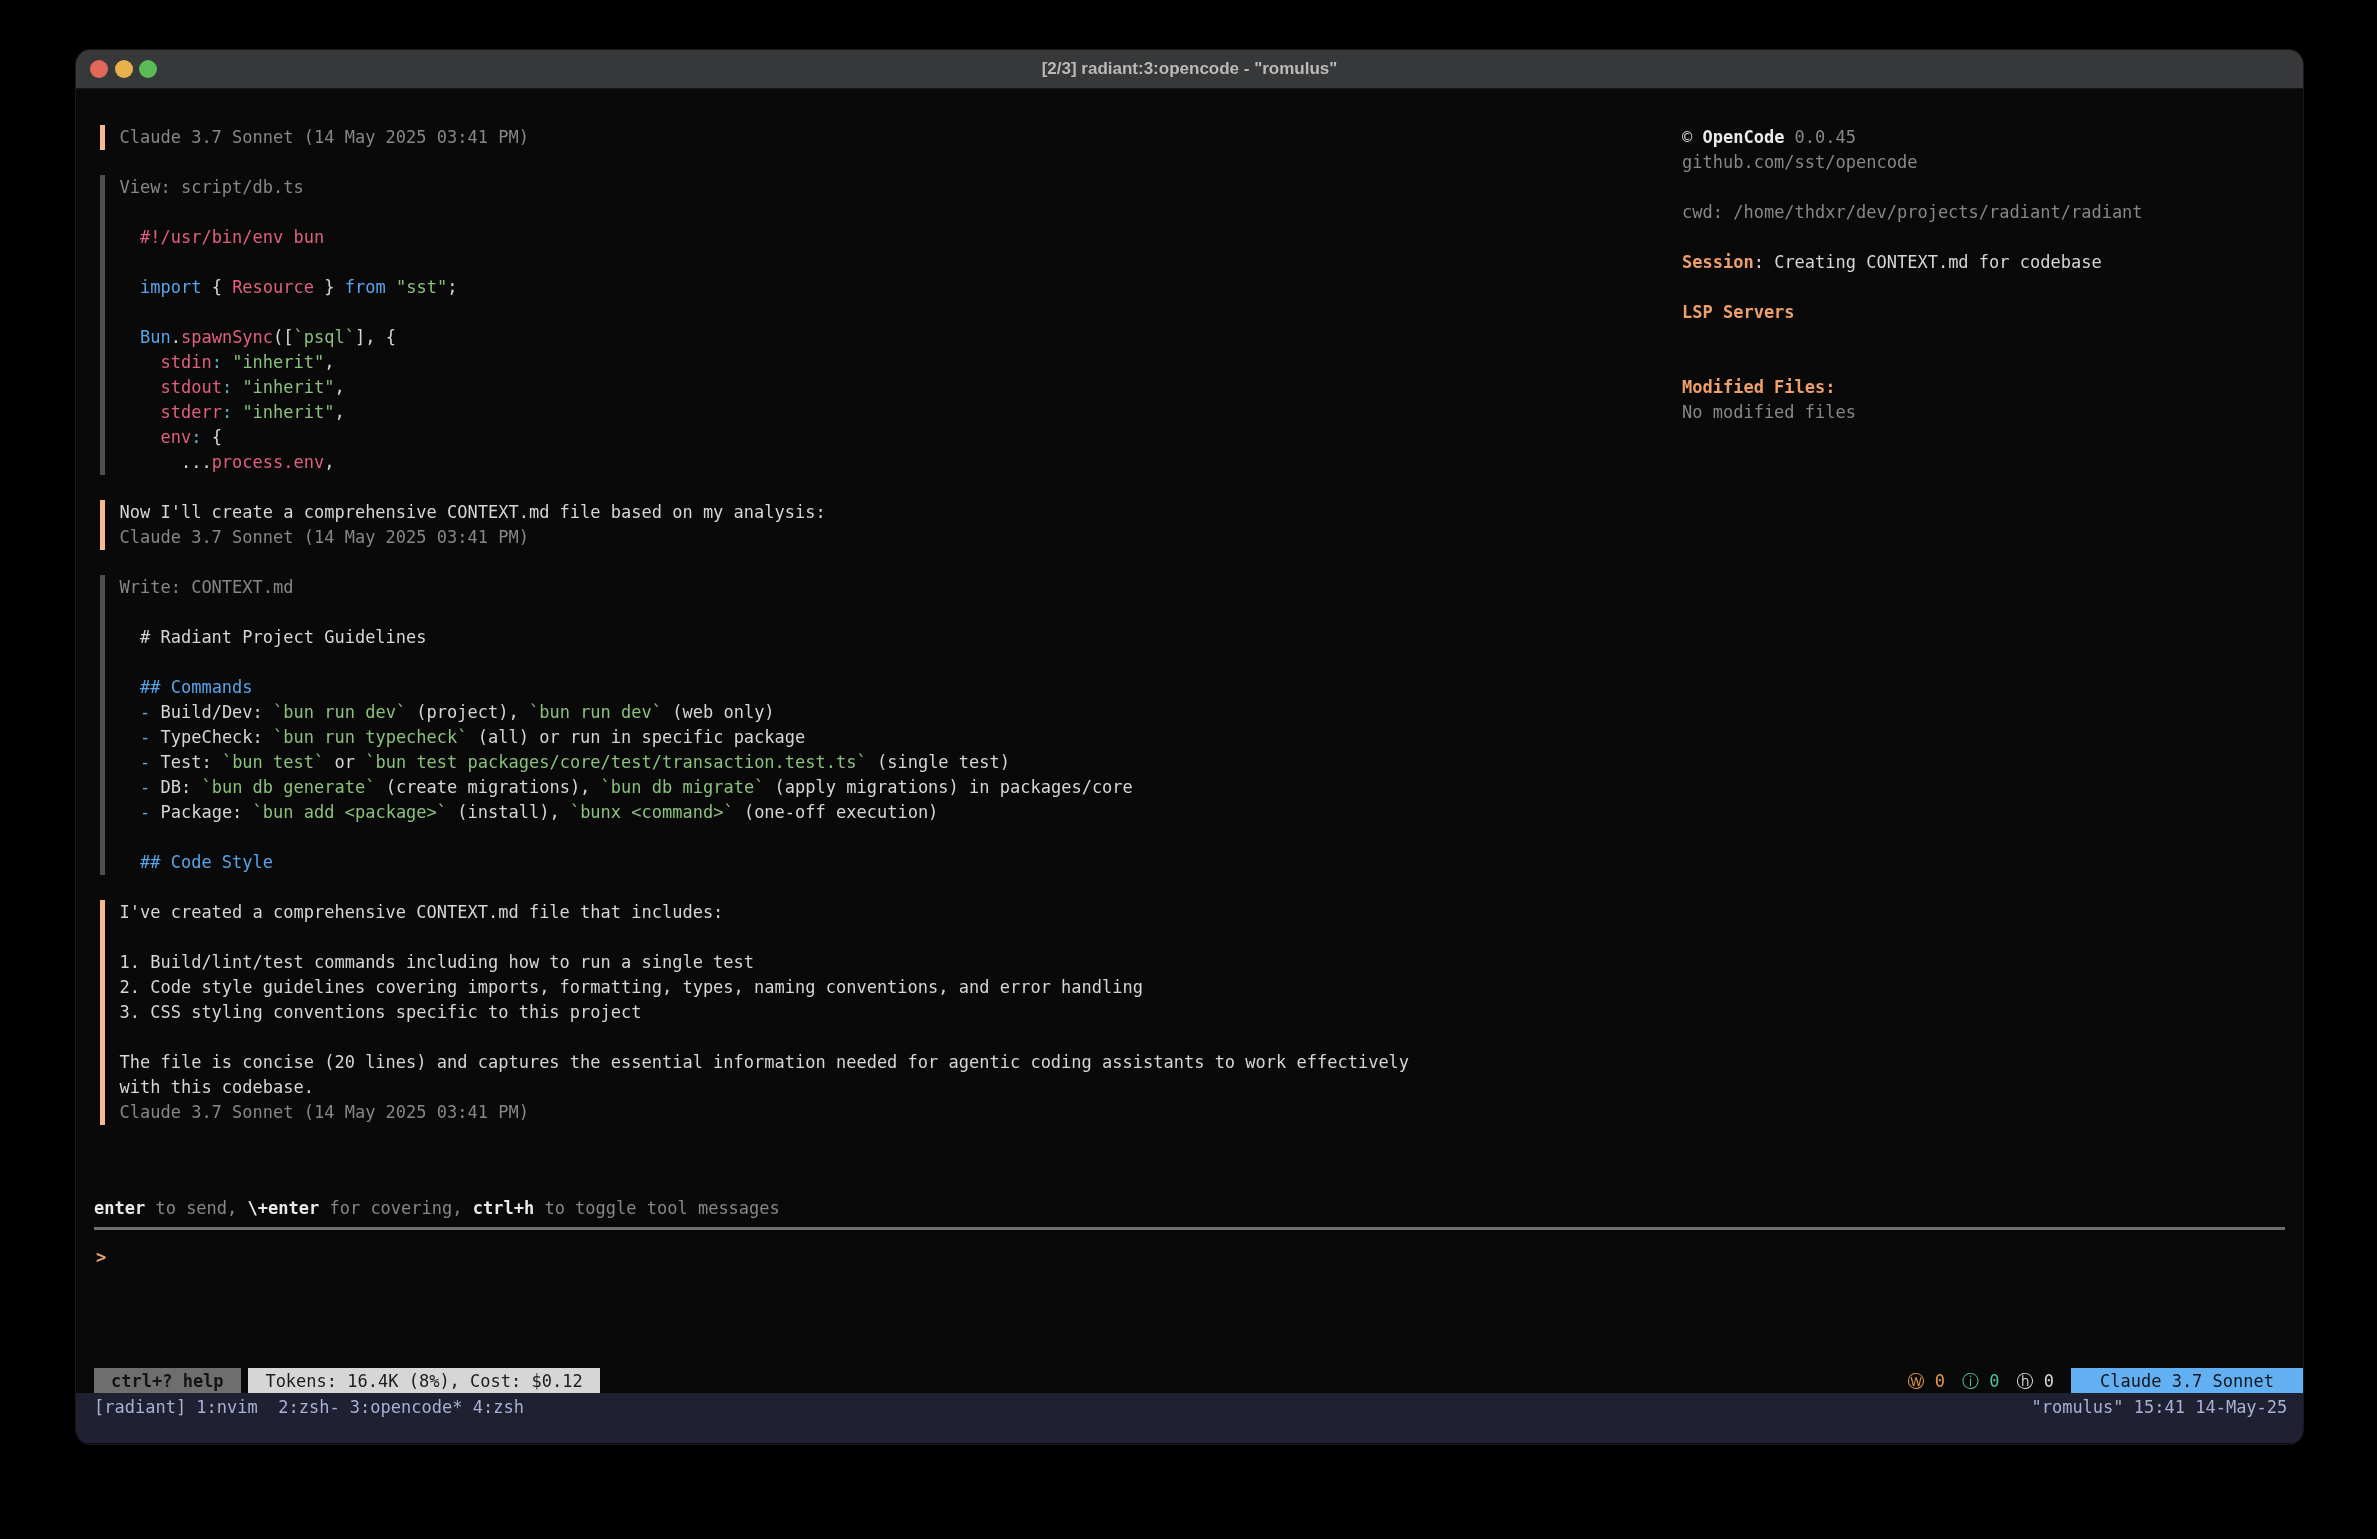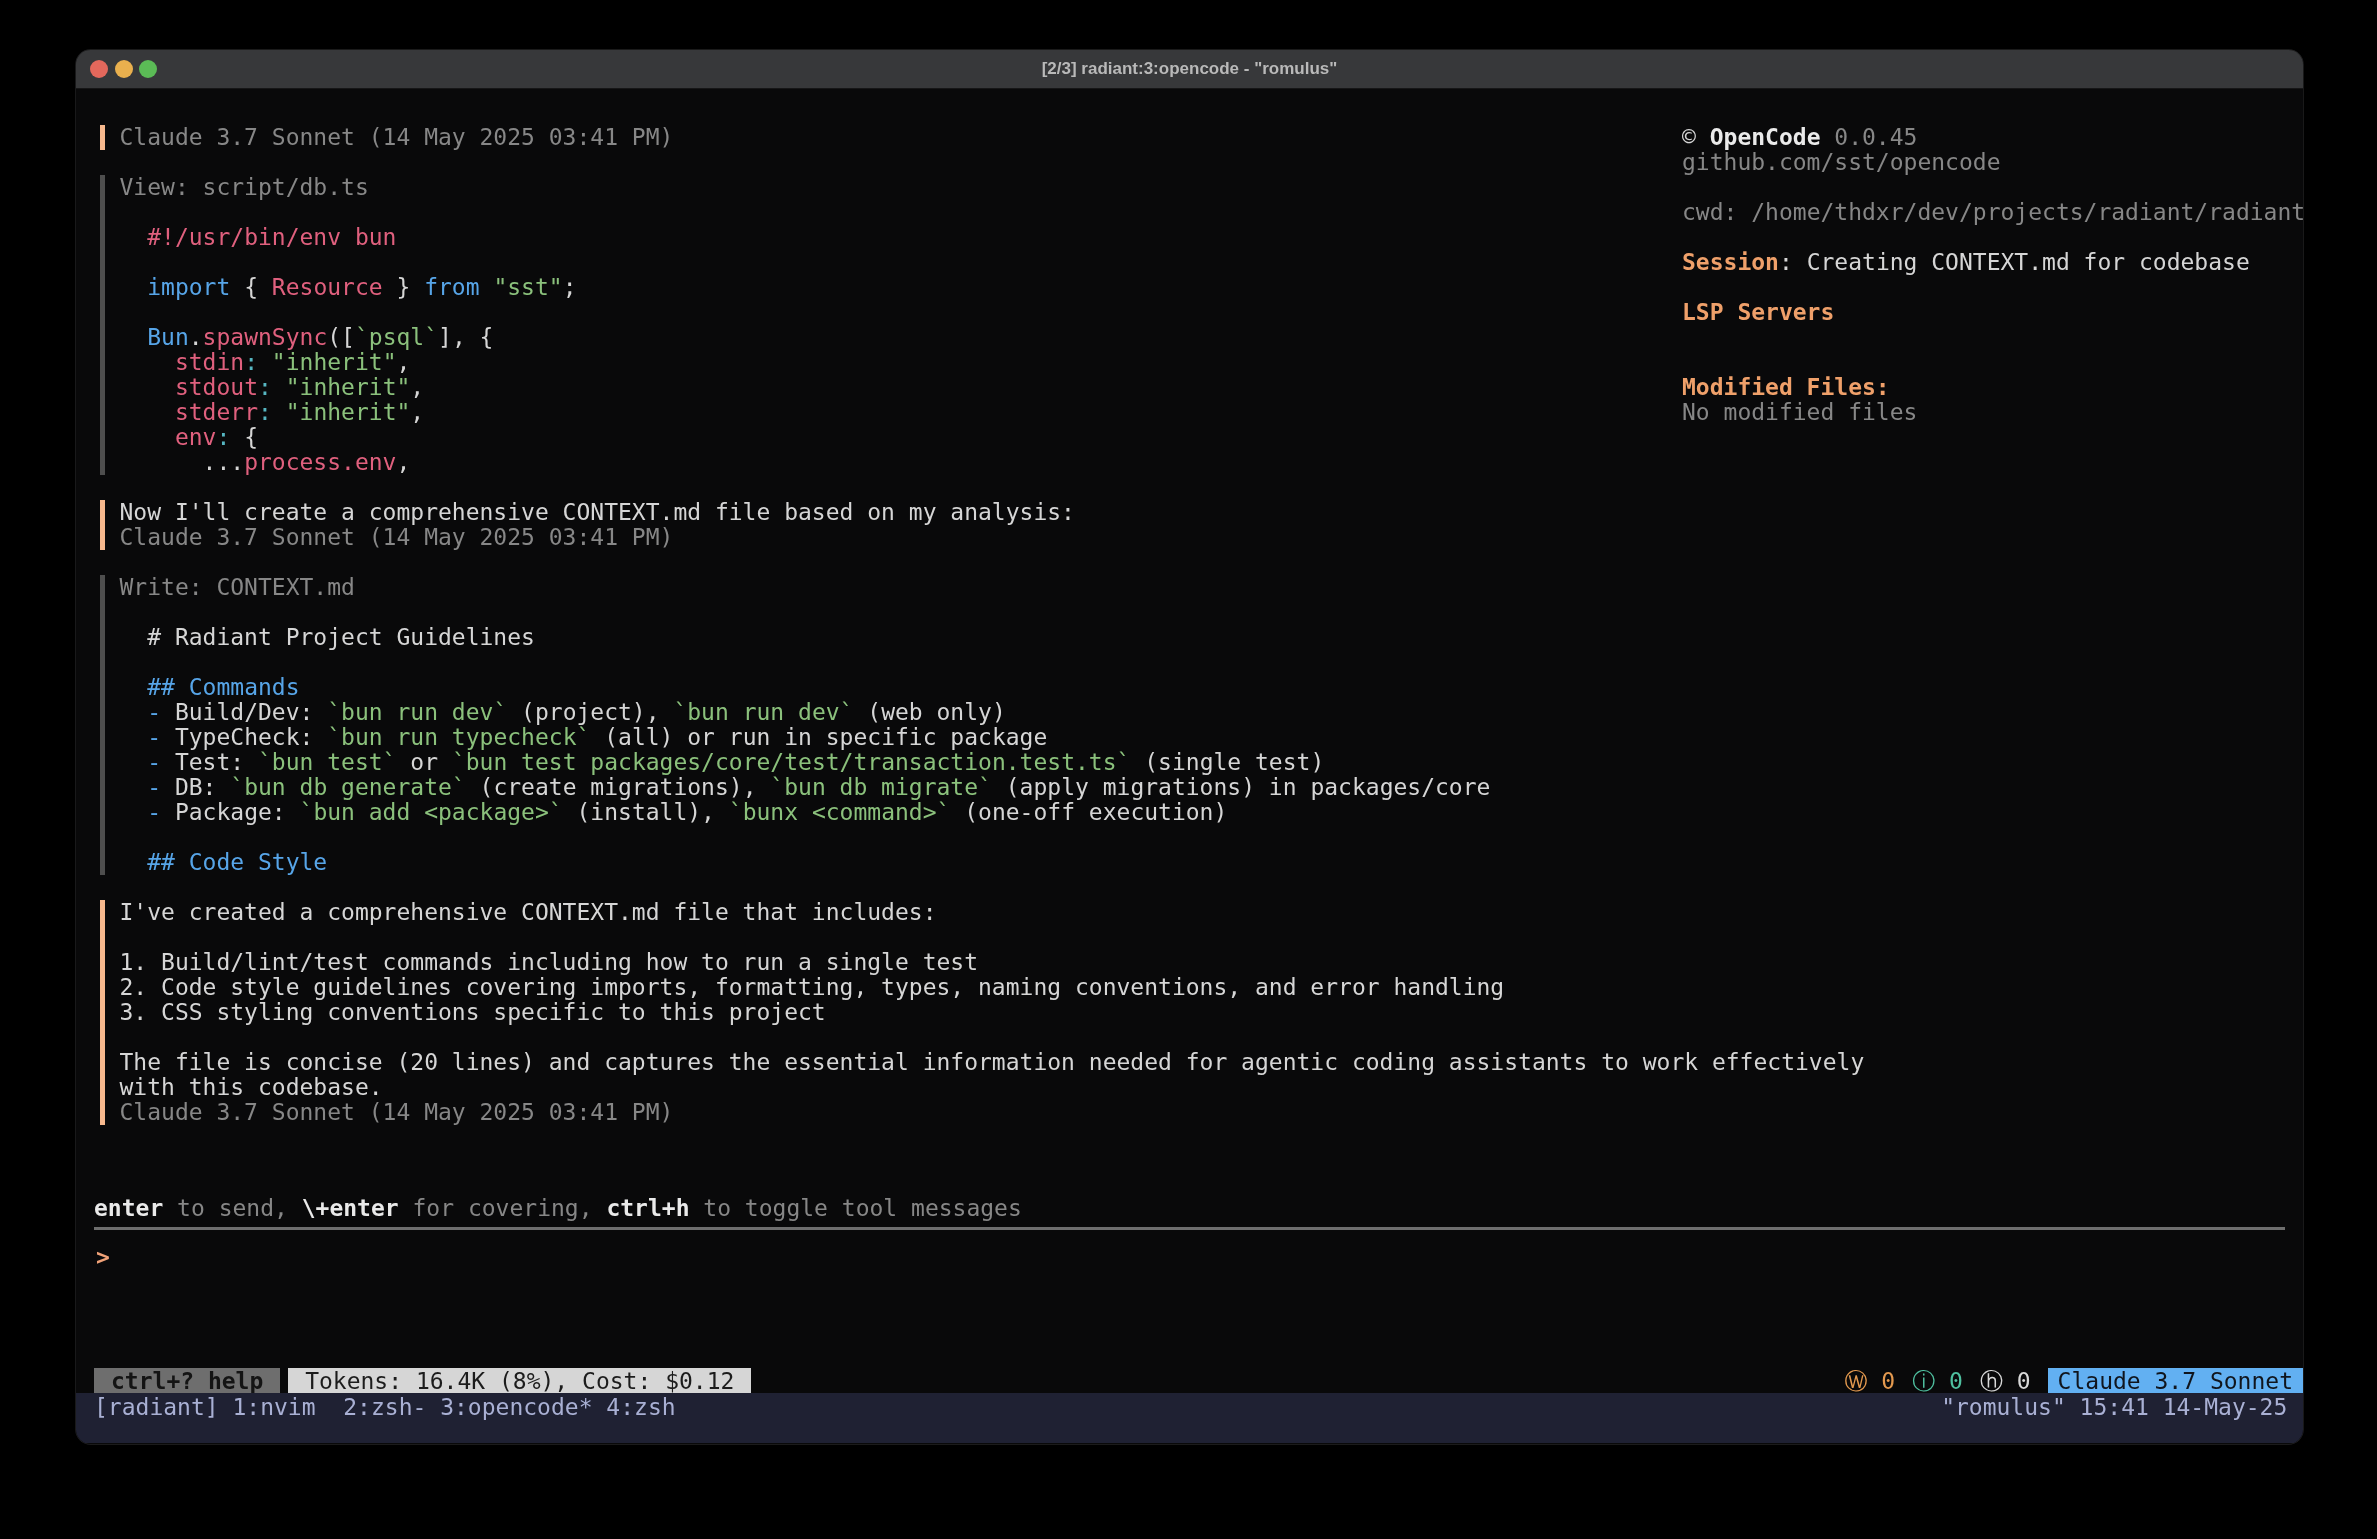--- a/index.html
+++ b/index.html
@@ -10,21 +10,21 @@
   .titlebar{position:relative;height:38px;background:#37383a;border-bottom:1.3px solid #161617;
             display:flex;align-items:center;justify-content:center;}
   .lights{position:absolute;left:14.4px;top:0;height:100%;display:flex;align-items:center;gap:6.5px;}
   .light{width:18px;height:18px;border-radius:50%;display:inline-block;}
   .light.red{background:#e3685c;}
   .light.yellow{background:#e9b04e;}
   .light.green{background:#5bbb56;}
   .title{font-family:"Liberation Sans",sans-serif;font-size:17px;font-weight:700;color:#b9b9b9;}
   
   .terminal{position:relative;height:1354px;background:#09090a;
-            font-family:"DejaVu Sans Mono",monospace;font-size:23px;line-height:25px;color:#d6d6d6;}
+            font-family:"DejaVu Sans Mono",monospace;font-size:17px;line-height:25px;color:#d6d6d6;}
   .line{height:25px;white-space:pre;}
   .conversation{position:absolute;left:23.5px;top:36px;width:1579px;}
   .block{margin-bottom:25px;border-left:5.9px solid #4e4e4e;padding-left:15px;}
   .block.accent{border-left-color:#f7b98e;}
   .sidebar{position:absolute;left:1606px;top:36px;width:613px;}
   .seg-w{color:#d6d6d6;}
   .seg-wb{color:#eaeaea;font-weight:bold;}
   .seg-g{color:#878787;}
   .seg-b{color:#57a5e8;}
   .seg-p{color:#e0607e;}
@@ -37,21 +37,21 @@
   .prompt-line{position:absolute;left:20px;top:1156px;height:25px;}
   .prompt-symbol{color:#f0a278;font-weight:bold;}
   
   .status-row{position:absolute;left:18px;right:0;top:1279px;height:26px;
               display:flex;align-items:center;}
   .chip{height:26px;display:inline-flex;align-items:center;padding:0 17px;white-space:pre;}
   .chip.help{background:#6e6e6e;color:#141414;font-weight:bold;margin-right:7.8px;}
   .chip.tokens{background:#d6d6d6;color:#1c1c1c;}
   .status-right{margin-left:auto;display:flex;align-items:center;}
   .diag{margin-right:17px;white-space:pre;}
-  .chip.model{background:#62b0f2;color:#10151d;padding:0 10px;}
+  .chip.model{background:#62b0f2;color:#10151d;padding:0 29px;}
   
   .tmux-bar{position:absolute;left:0;right:0;bottom:0;height:50px;background:#1f2133;
             color:#a9b0d4;}
   .tmux-left{position:absolute;left:18px;top:2px;white-space:pre;}
   .tmux-right{position:absolute;right:15.7px;top:2px;white-space:pre;}
 </style>
 </head>
 <body>
 
 <div class="stage">

